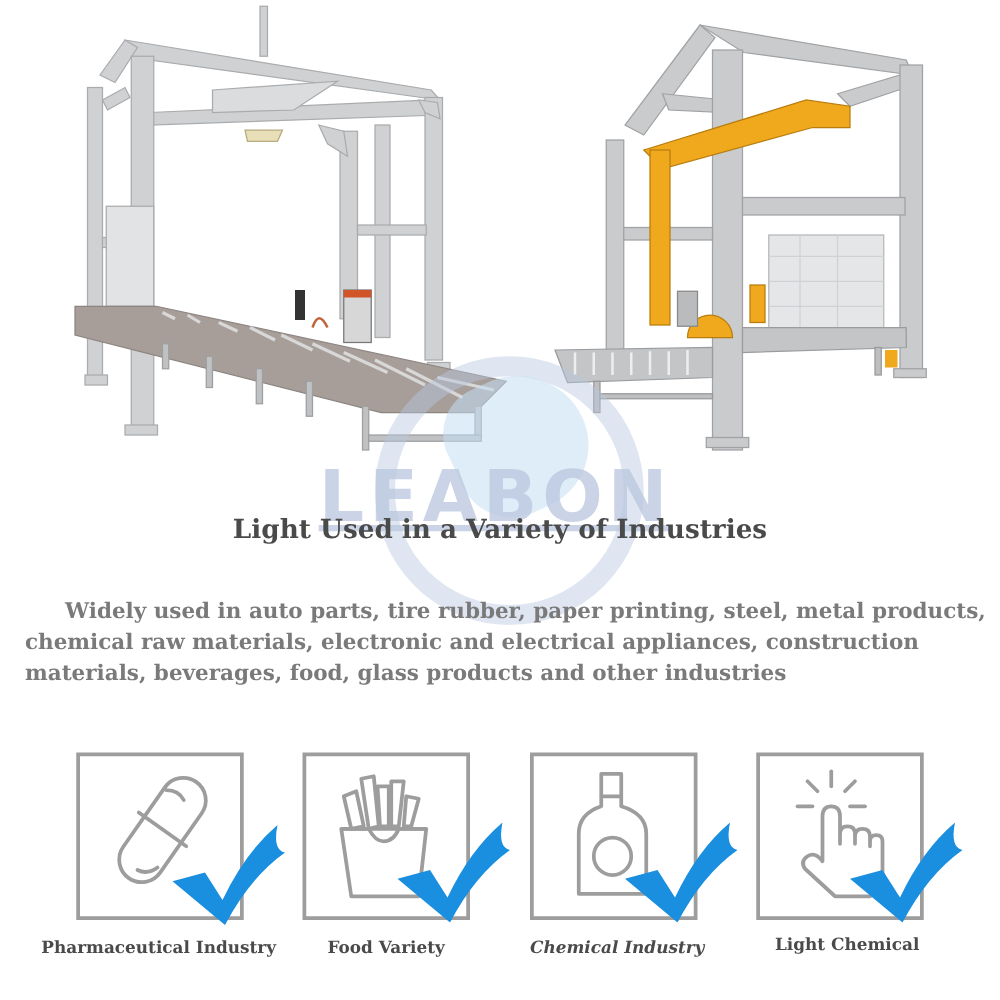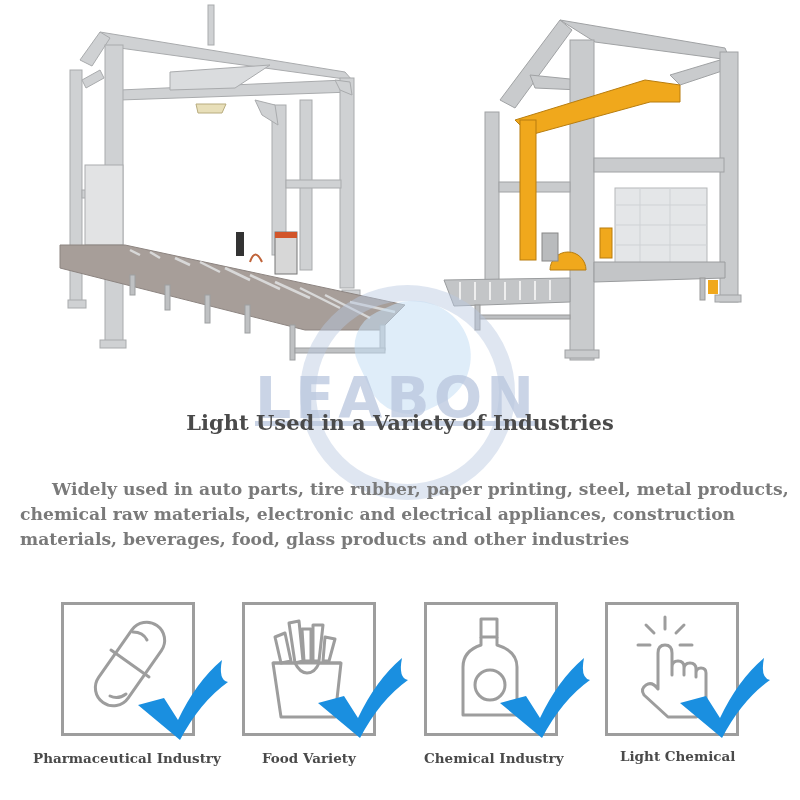--- a/index.html
+++ b/index.html
@@ -181,21 +181,21 @@
     <g fill="none" stroke="#9d9d9d" stroke-width="3" stroke-linejoin="round">
       <rect x="54" y="14" width="16" height="18"></rect>
       <path d="M54 32 L54 40 Q36 46 36 62 L36 110 L90 110 L90 62 Q90 46 70 40 L70 32"></path>
       <circle cx="63" cy="80" r="15"></circle>
     </g>
   </svg>
 </div>
 <svg class="check" style="left:500px;top:658px;" viewBox="0 0 92 80">
   <path d="M0 45 L26 38 L40 60 Q58 22 84 0 Q80 20 90 22 Q62 42 42 80 Z" fill="#1a8fe0"></path>
 </svg>
-<div class="label" style="left:424px;">Chemical Industry</div>
+<div class="label" style="left:424px;font-style:italic;">Chemical Industry</div>
 
 <div class="card" style="left:605px;">
   <svg class="icon" viewBox="0 0 128 128">
     <g fill="none" stroke="#9d9d9d" stroke-width="3" stroke-linecap="round" stroke-linejoin="round">
       <line x1="57" y1="12" x2="57" y2="24"></line>
       <line x1="38" y1="20" x2="46" y2="28"></line>
       <line x1="76" y1="20" x2="68" y2="28"></line>
       <line x1="30" y1="40" x2="42" y2="40"></line>
       <line x1="72" y1="40" x2="84" y2="40"></line>
       <path d="M50 84 L50 48 Q50 40 57 40 Q64 40 64 48 L64 70 L64 62 Q64 56 70 56 Q76 56 76 62 L76 70 L76 64 Q76 58 82 58 Q88 58 88 64 L88 72 L88 68 Q88 63 93 63 Q98 63 98 68 L98 94 Q98 108 88 112 L60 112 L36 90 Q32 84 38 80 Q44 76 50 84 Z"></path>

